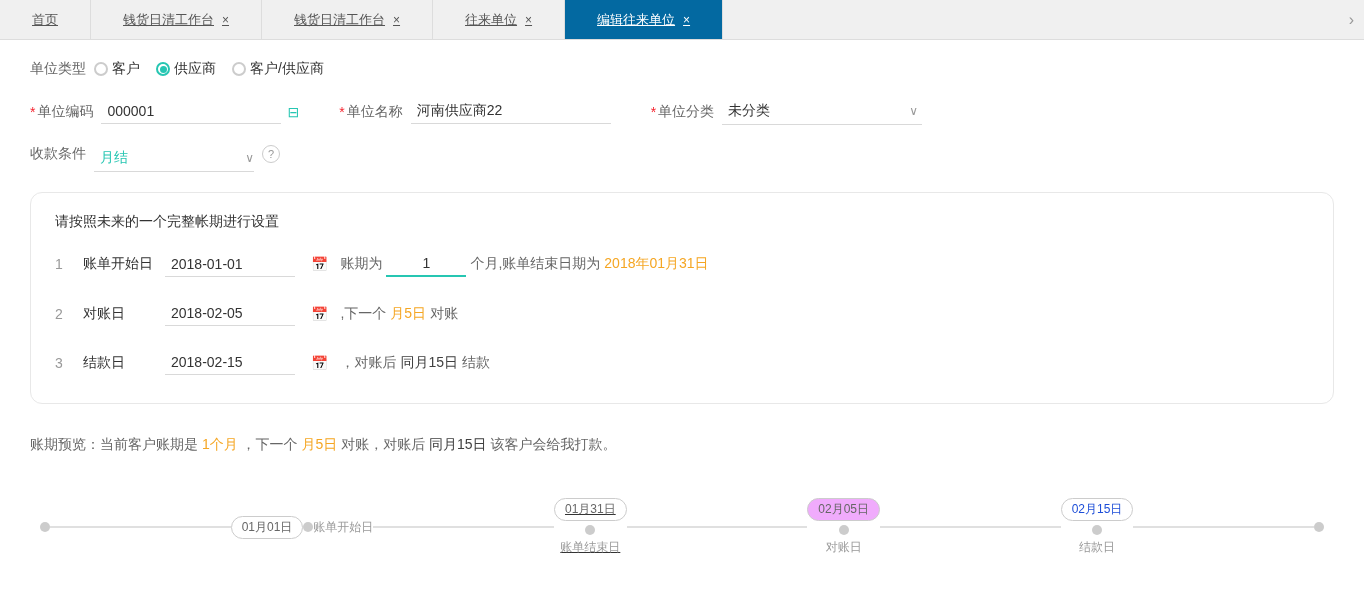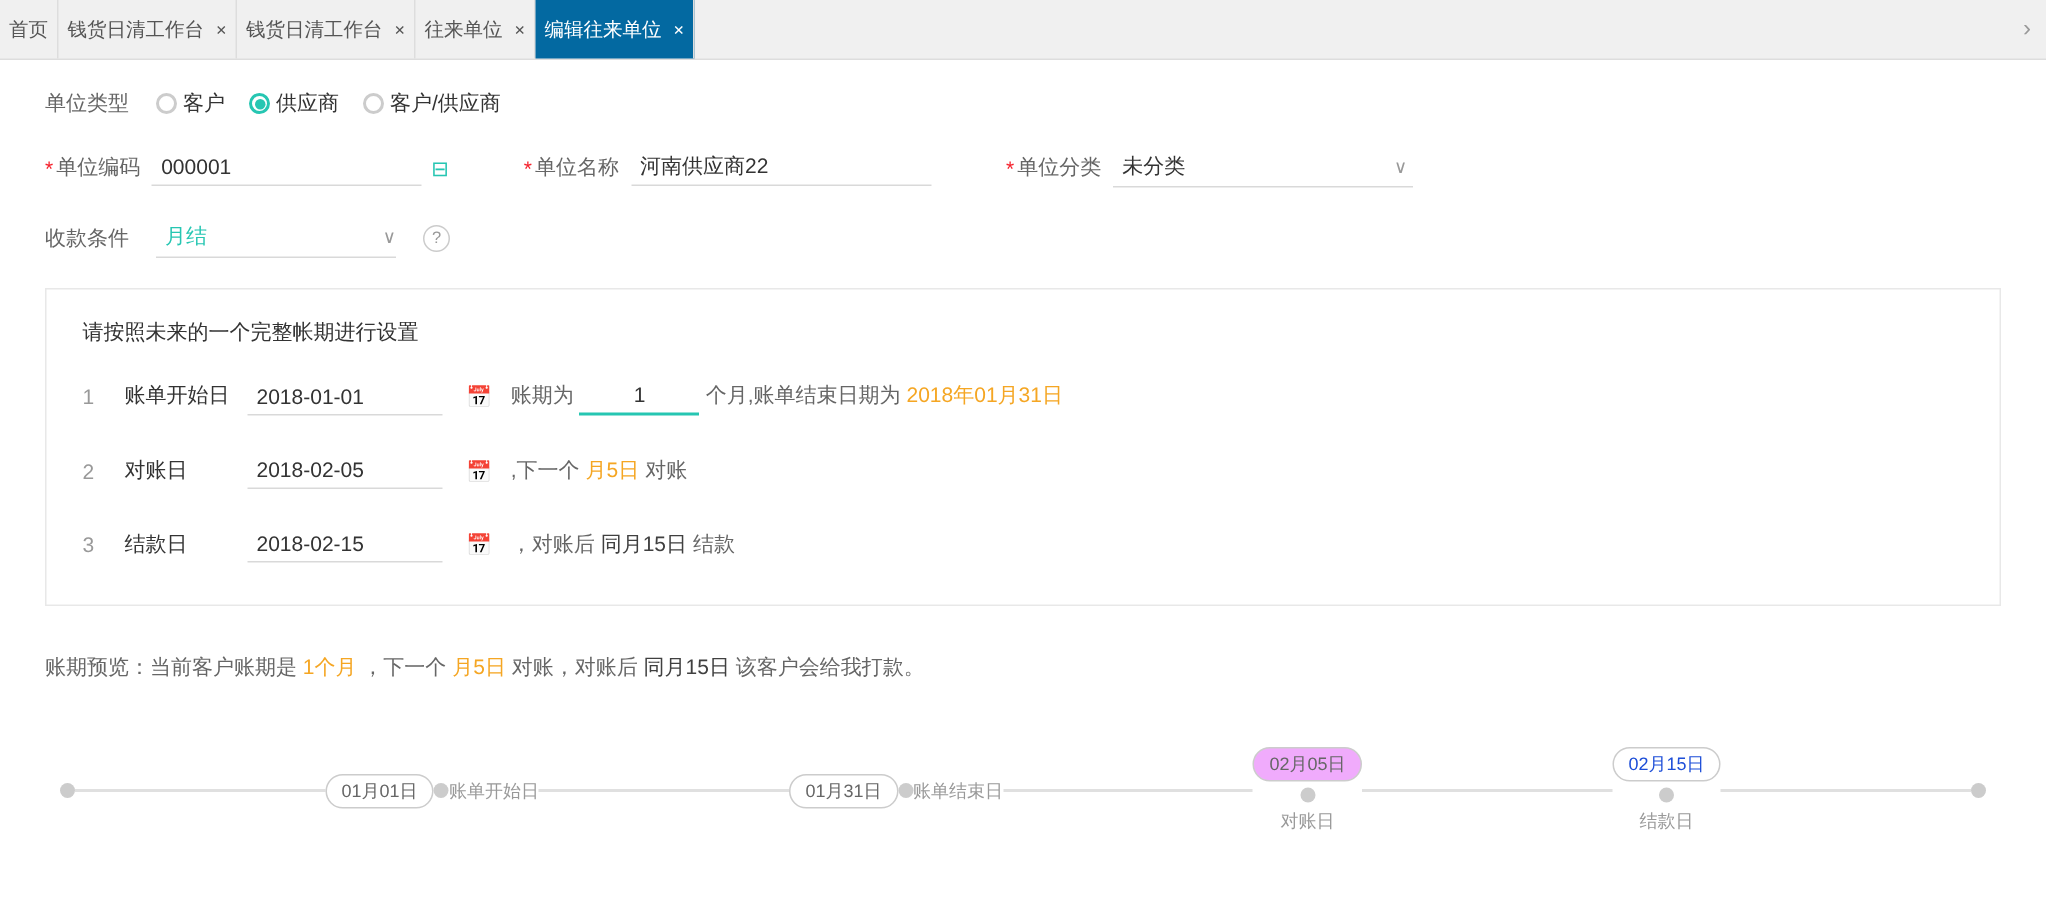--- a/index.html
+++ b/index.html
@@ -10,28 +10,29 @@
       display: flex;
       align-items: center;
       background: #f0f0f0;
       border-bottom: 1px solid #ddd;
       height: 40px;
       padding: 0 0;
     }
     .tab {
       display: flex;
       align-items: center;
-      padding: 0 6px;
+      padding: 0 32px;
       height: 100%;
       cursor: pointer;
       font-size: 13px;
       color: #555;
       border-right: 1px solid #ddd;
       position: relative;
       white-space: nowrap;
+      text-decoration: underline;
     }
     .tab.active {
       background: #0369a1;
       color: #fff;
     }
     .tab .close-icon {
       margin-left: 8px;
       font-size: 12px;
       cursor: pointer;
     }
@@ -46,24 +47,22 @@
     
     .main-content {
       background: #fff;
       padding: 20px 30px;
       min-height: calc(100vh - 40px);
     }
 
     
     .form-row {
       display: flex;
-      align-items: center;
       margin-bottom: 20px;
       flex-wrap: wrap;
-      gap: 10px;
     }
     .form-label {
       color: #666;
       margin-right: 8px;
       white-space: nowrap;
     }
     .required-star {
       color: #f5222d;
       margin-right: 2px;
     }
@@ -162,21 +161,21 @@
       justify-content: center;
       color: #999;
       font-size: 11px;
       margin-left: 8px;
       cursor: pointer;
     }
 
     
     .period-card {
       border: 1px solid #e8e8e8;
-      border-radius: 0;
+      border-radius: 12px;
       padding: 20px 24px;
       margin-bottom: 16px;
     }
     .period-title {
       font-size: 14px;
       color: #333;
       margin-bottom: 20px;
     }
     .period-row {
       display: flex;
@@ -374,21 +373,21 @@
       <div style="flex:1;height:2px;background:#e0e0e0;"></div>
 
       <div style="display:flex;flex-direction:row;align-items:center;">
         <div style="border:1px solid #ccc;border-radius:12px;padding:2px 10px;font-size:12px;color:#666;background:#fff;white-space:nowrap;">01月01日</div>
         <div style="width:10px;height:10px;border-radius:50%;background:#ccc;margin:4px 0;"></div>
         <div style="font-size:12px;color:#999;white-space:nowrap;">账单开始日</div>
       </div>
 
       <div style="flex:1;height:2px;background:#e0e0e0;"></div>
 
-      <div style="display:flex;flex-direction:row;align-items:center;">
+      <div style="display:flex;flex-direction:column;align-items:center;text-decoration:underline;">
         <div style="border:1px solid #ccc;border-radius:12px;padding:2px 10px;font-size:12px;color:#666;background:#fff;white-space:nowrap;">01月31日</div>
         <div style="width:10px;height:10px;border-radius:50%;background:#ccc;margin:4px 0;"></div>
         <div style="font-size:12px;color:#999;white-space:nowrap;">账单结束日</div>
       </div>
 
       <div style="flex:1;height:2px;background:#e0e0e0;"></div>
 
       <div style="display:flex;flex-direction:column;align-items:center;">
         <div style="border:1px solid #ccc;border-radius:12px;padding:2px 10px;font-size:12px;color:#666;background:#f0abfc;white-space:nowrap;">02月05日</div>
         <div style="width:10px;height:10px;border-radius:50%;background:#ccc;margin:4px 0;"></div>

